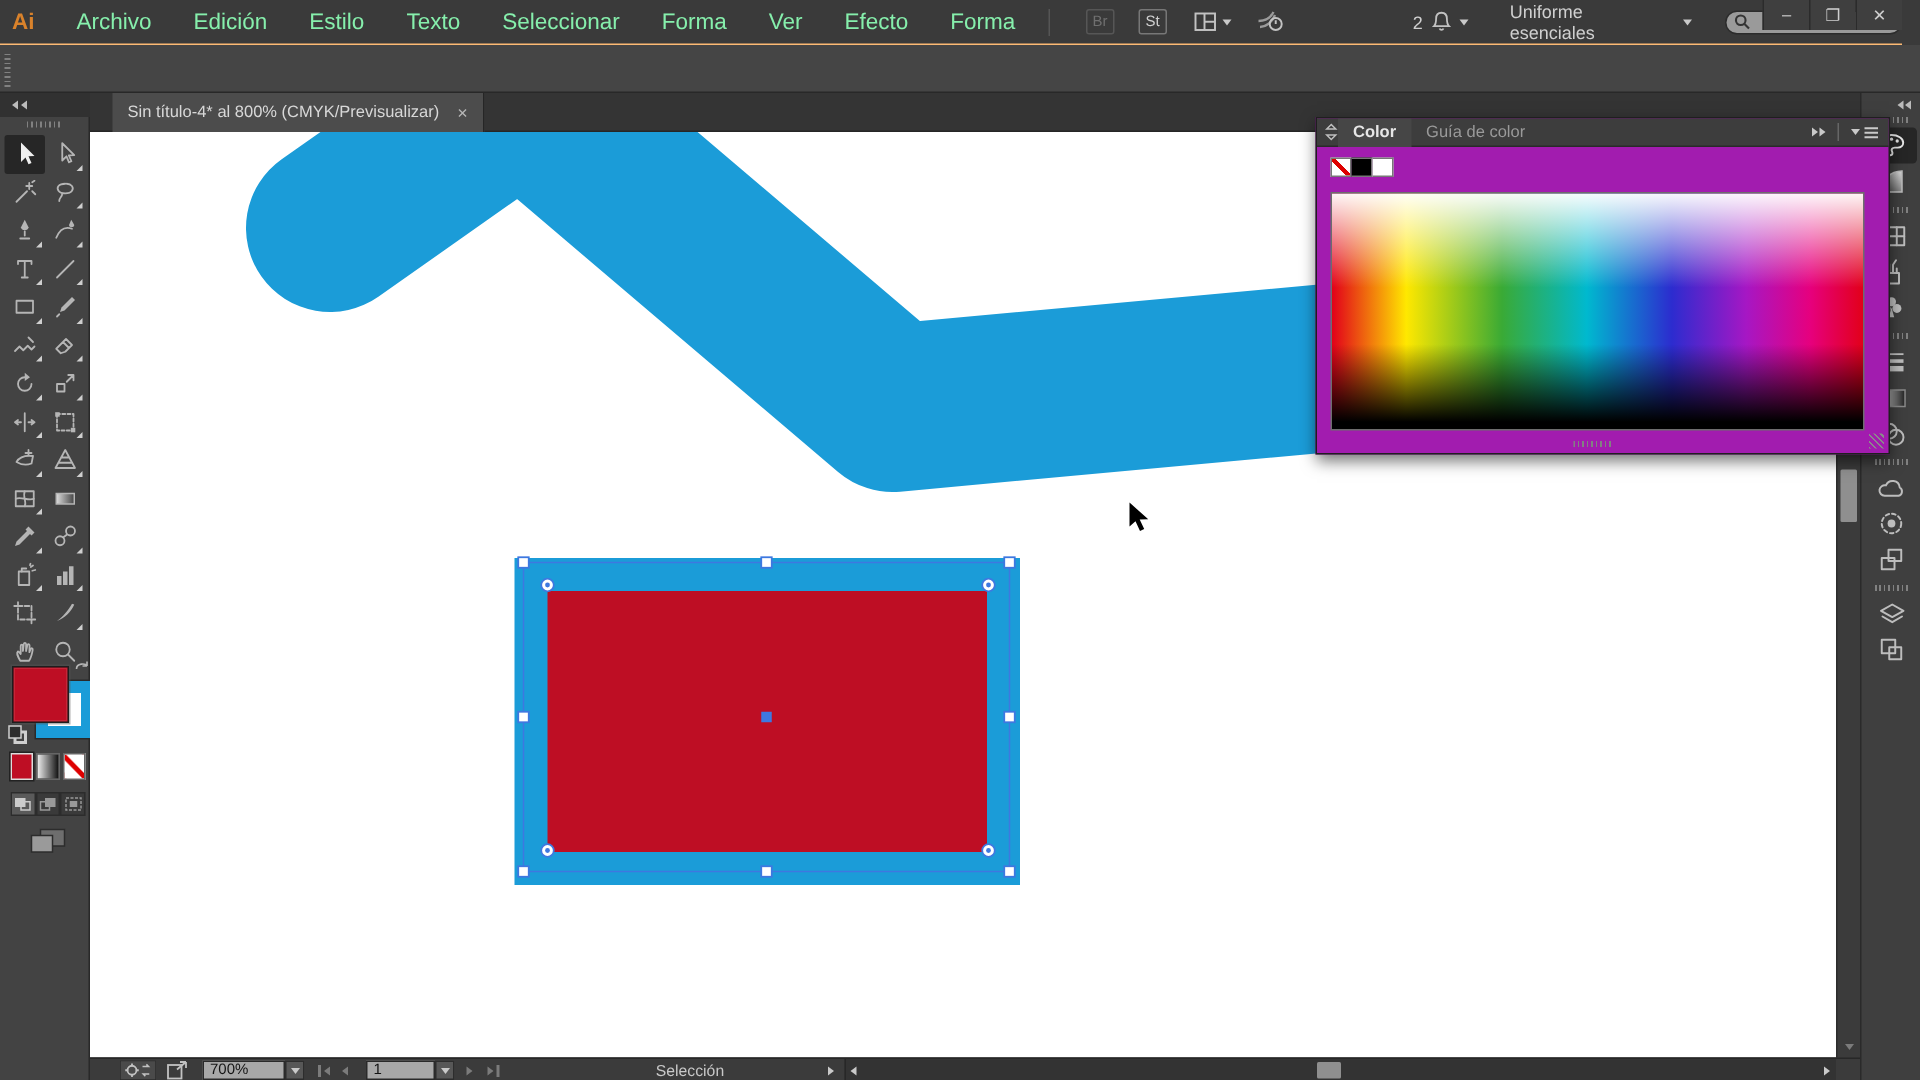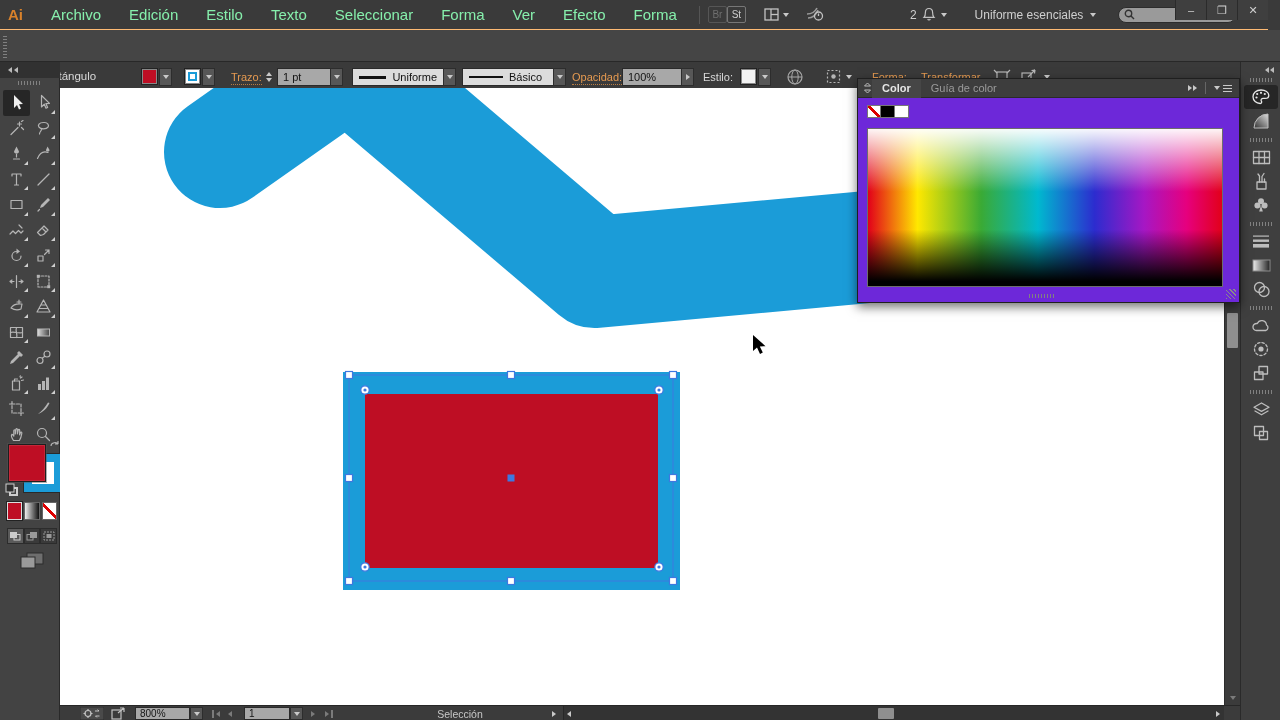--- a/index.html
+++ b/index.html
@@ -20,21 +20,21 @@
   .olabel { color:#e59a51; font-size:11px; border-bottom:1px dotted #b87b41; line-height:13px; }
   .hgrip { height:4px; background:repeating-linear-gradient(90deg,#818181 0 1px,transparent 1px 3px); }
   .vgrip { width:4px; background:repeating-linear-gradient(0deg,#818181 0 1px,transparent 1px 3px); }
   svg { display:block; }
 
   
   .menubar { position:absolute; left:0; top:0; width:1268px; height:30px; background:#3a3a3a; border-bottom:1px solid #fdba74; display:flex; align-items:center; }
   .ai-logo { color:#d9822b; font-weight:bold; font-size:15px; margin:0 14px 0 8px; }
   .menu-item { color:#86efac; font-size:15px; padding:0 14px; line-height:30px; }
   .mb-sep { width:1px; height:18px; background:#555; margin:0 8px; }
-  .sq-btn { width:19px; height:17px; border:1px solid #777; border-radius:2px; color:#cfcfcf; font-size:10px; display:flex; align-items:center; justify-content:center; }
+  .sq-btn { width:19px; height:17px; border:1px solid #777; border-radius:2px; color:#cfcfcf; font-size:10px; display:flex; align-items:center; justify-content:center; margin-left:16px; }
   .sq-btn.dimmed { border-color:#565656; color:#6f6f6f; }
   .ws-switch { color:#cfcfcf; font-size:12px; display:flex; align-items:center; gap:7px; }
   .searchbox { width:118px; height:16px; background:#9a9a9a; border-radius:8px; border:1px solid #2c2c2c; display:flex; align-items:center; padding:0 5px; }
   .wbtns { position:absolute; right:0; top:0; height:20px; display:flex; }
   .wbtn { width:31px; height:20px; color:#cfcfcf; font-size:11px; display:flex; align-items:center; justify-content:center; background:#3f3f3f; border-left:1px solid #2b2b2b; }
 
   
   .controlbar { position:absolute; left:0; top:30px; width:1280px; height:32px; background:#454545; border-bottom:1px solid #282828; }
   .cb { position:absolute; top:38px; }
   .swatchbox { width:17px; height:17px; border:1px solid #222; box-shadow:inset 0 0 0 1px #888; }
@@ -67,21 +67,21 @@
   .vthumb { position:absolute; left:2px; top:225px; width:11px; height:35px; background:#8f8f8f; border-radius:1px; }
   .vdown { position:absolute; left:0; bottom:0; width:16px; height:15px; display:flex; align-items:center; justify-content:center; }
   .statusbar { position:absolute; left:60px; top:705px; width:1180px; height:15px; background:#3b3b3b; border-top:1px solid #272727; }
   .sb { position:absolute; top:1px; height:13px; display:flex; align-items:center; }
   .sb-field { height:13px; background:#a8a8a8; border:1px solid #2a2a2a; color:#141414; font-size:10px; display:flex; align-items:center; padding:0 4px; }
   .sb-dd { width:13px; height:13px; background:#575757; border:1px solid #2d2d2d; display:flex; align-items:center; justify-content:center; }
   .hscroll { position:absolute; left:503px; top:0; width:661px; height:15px; background:#333; border-left:1px solid #272727; }
   .hthumb { position:absolute; left:314px; top:2px; width:16px; height:11px; background:#8f8f8f; border-radius:1px; }
 
   
-  .color-panel { position:absolute; left:857px; top:78px; width:383px; height:225px; background:#6d28d9; border:1px solid #1f1f1f; box-shadow:0 4px 10px rgba(0,0,0,.55); z-index:20; }
+  .color-panel { position:absolute; left:877px; top:78px; width:383px; height:225px; background:#a21caf; border:1px solid #1f1f1f; box-shadow:0 4px 10px rgba(0,0,0,.55); z-index:20; }
   .cp-head { height:19px; background:#3d3d3d; border-bottom:1px solid #2a2a2a; display:flex; align-items:center; }
   .cp-tab { font-size:11px; padding:0 10px; line-height:19px; }
   .cp-tab.on { color:#e6e6e6; font-weight:bold; background:#464646; }
   .cp-tab.off { color:#9a9a9a; }
   .cp-right { margin-left:auto; display:flex; align-items:center; gap:8px; padding-right:6px; }
   .mini-swatch { width:14px; height:13px; border:1px solid #777; }
   .spectrum { position:absolute; left:9px; top:49px; width:356px; height:159px; border:1px solid #6d6d6d;
     background:
       linear-gradient(to bottom, rgba(255,255,255,.96) 0%, rgba(255,255,255,0) 40%),
       linear-gradient(to top, rgba(0,0,0,1) 3%, rgba(0,0,0,0) 36%),
@@ -230,20 +230,26 @@
       <span class="tri tri-d"></span>
       <svg width="12" height="10" viewBox="0 0 12 10">
           <path d="M1 2 h10 M1 5 h10 M1 8 h10" stroke="#c9c9c9" stroke-width="1.3"></path>
         </svg>
     </div>
   </div>
 
   <div class="tb-stub">
     <span class="tri tri-l" style="border-right-color:#bbb"></span>
     <span class="tri tri-l" style="border-right-color:#bbb"></span>
+  </div>
+  <div class="tabbar">
+    <div class="doc-tab">
+      <span class="doc-tab-title">Sin título-4* al 800% (CMYK/Previsualizar)</span>
+      <span class="tab-close">×</span>
+    </div>
   </div>
 
   <div class="toolbar">
     <div class="hgrip" style="position:absolute;left:18px;top:3px;width:24px;"></div>
     <div class="tools">
       <div class="tool active">
         <svg width="17" height="17" viewBox="0 0 17 17">
           <path class="ticon-f" style="fill:#efefef" d="M6 1 L6 14 L9 11 L11 15.5 L13 14.6 L11 10.2 L15 10 Z"></path>
         </svg>
       </div>
@@ -642,21 +648,21 @@
         <path d="M8 2 V4 M8 9 V11 M3.5 6.5 H5.5 M10.5 6.5 H12.5" stroke="#c2c2c2" stroke-width="1.2"></path>
         <path d="M15 4 l4 0 -1.4 -1.4 M19.5 9 l-4 0 1.4 1.4" stroke="#c2c2c2" stroke-width="1" fill="none"></path>
       </svg>
     </div>
     <div class="sb" style="left:51px;">
       <svg width="15" height="13" viewBox="0 0 15 13">
         <rect x="1" y="3" width="9" height="9" fill="none" stroke="#c2c2c2" stroke-width="1.2"></rect>
         <path d="M7 6 L13 1 M13 1 h-4 M13 1 v4" stroke="#c2c2c2" stroke-width="1.2" fill="none"></path>
       </svg>
     </div>
-    <div class="sb sb-field" style="left:75px;width:55px;">800%</div>
+    <div class="sb sb-field" style="left:75px;width:55px;">700%</div>
     <div class="sb sb-dd" style="left:130px;">
         <span class="tri tri-d"></span>
       </div>
     <div class="sb dim" style="left:152px;gap:2px;">
       <span style="width:2px;height:8px;background:#7b7b7b;"></span>
         <span class="tri tri-l"></span>
     </div>
     <div class="sb dim" style="left:168px;">
         <span class="tri tri-l"></span>
       </div>

